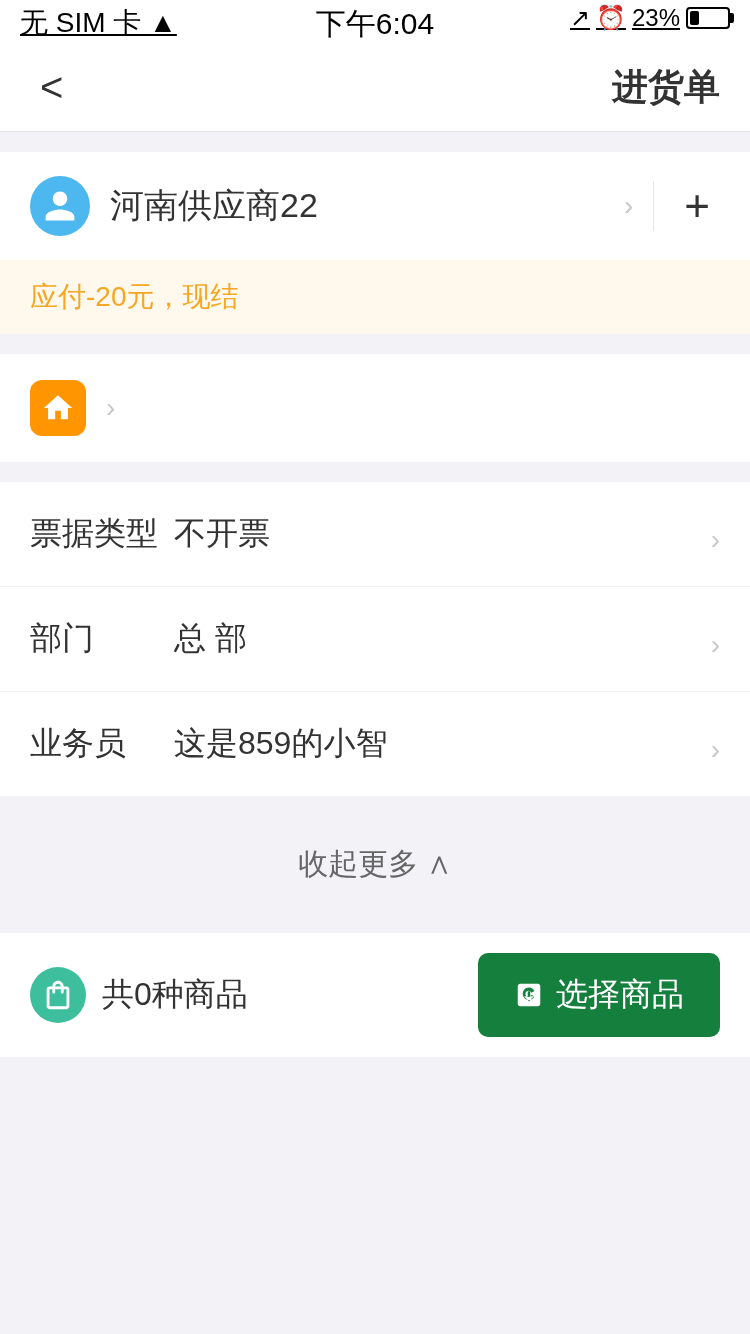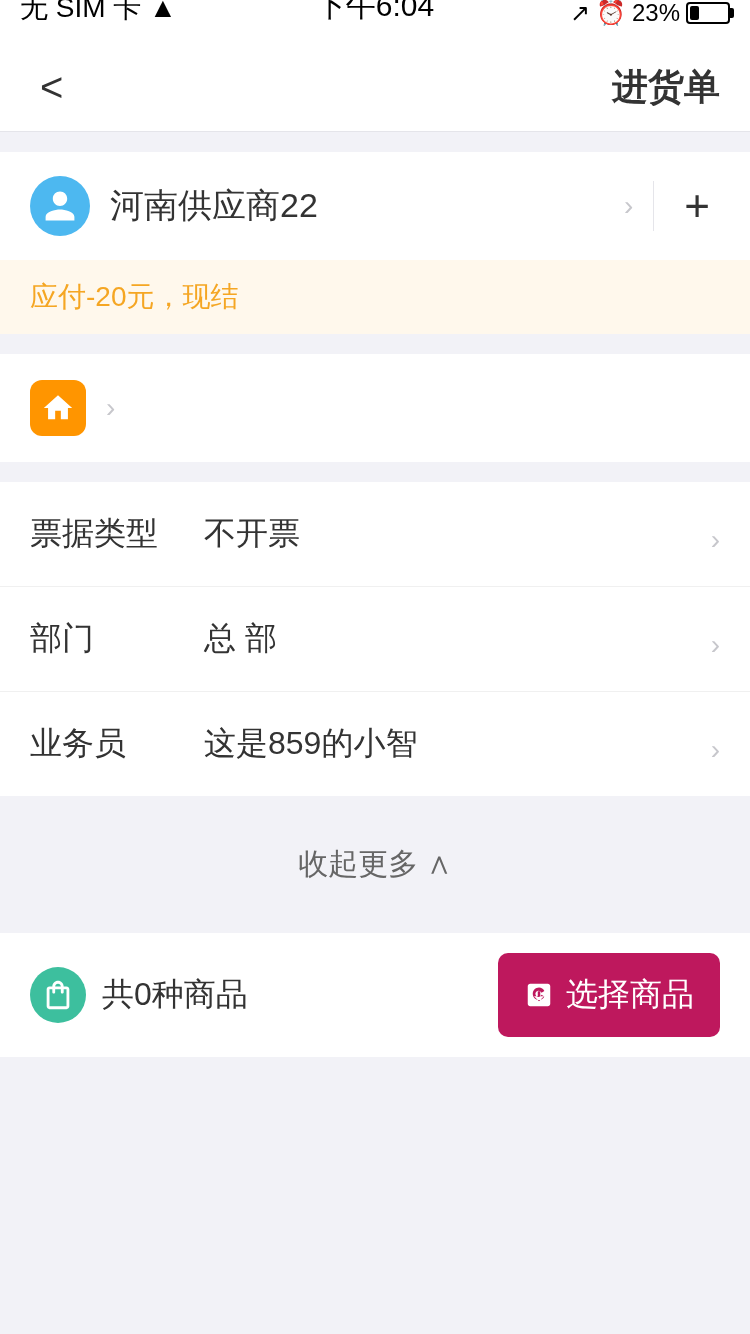--- a/index.html
+++ b/index.html
@@ -10,24 +10,25 @@
       width: 750px;
       min-height: 1334px;
       overflow-x: hidden;
     }
 
     
     .status-bar {
       height: 44px;
       background: #fff;
       display: flex;
-      align-items: flex-end;
+      align-items: flex-start;
       justify-content: space-between;
-      padding: 17px 20px;
+      padding: 4px 20px;
       font-size: 28px;
+      text-decoration: underline;
     }
     .status-left {
       font-size: 28px;
       font-weight: 500;
       color: #000;
     }
     .status-center {
       font-size: 30px;
       font-weight: 500;
       color: #000;
@@ -210,21 +211,21 @@
     .form-label {
       font-size: 32px;
       color: #333;
       min-width: 140px;
       font-weight: 400;
     }
     .form-value {
       font-size: 32px;
       color: #333;
       flex: 1;
-      margin-left: 34px;
+      margin-left: 4px;
     }
     .form-value.placeholder {
       color: #c7c7cc;
     }
 
     
     .collapse-btn {
       background: #f2f2f7;
       text-align: center;
       padding: 28px;
@@ -260,24 +261,24 @@
     .goods-icon svg {
       width: 34px;
       height: 34px;
       fill: #fff;
     }
     .goods-count {
       font-size: 32px;
       color: #333;
     }
     .select-goods-btn {
-      background: #be185d;
+      background: #15803d;
       color: #fff;
       font-size: 32px;
-      padding: 20px 26px;
+      padding: 20px 36px;
       border-radius: 10px;
       cursor: pointer;
       display: flex;
       align-items: center;
       gap: 12px;
     }
     .select-goods-btn svg {
       width: 30px;
       height: 30px;
       fill: #fff;

